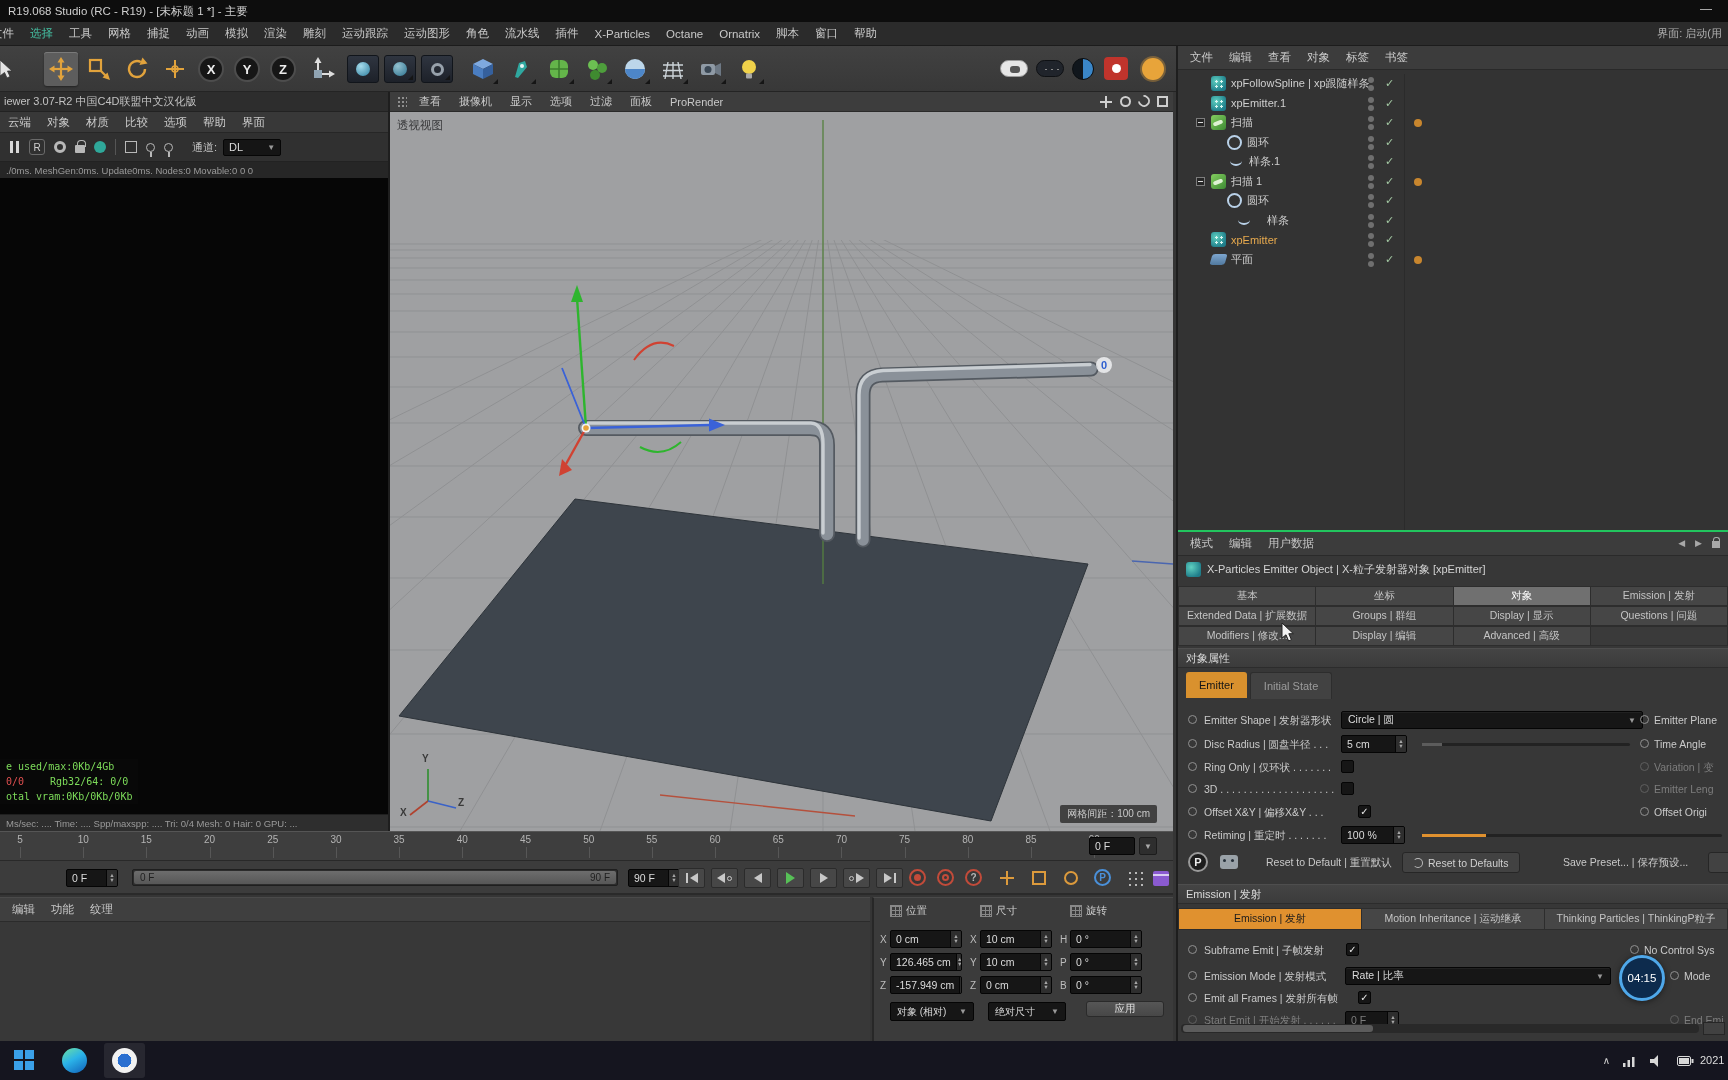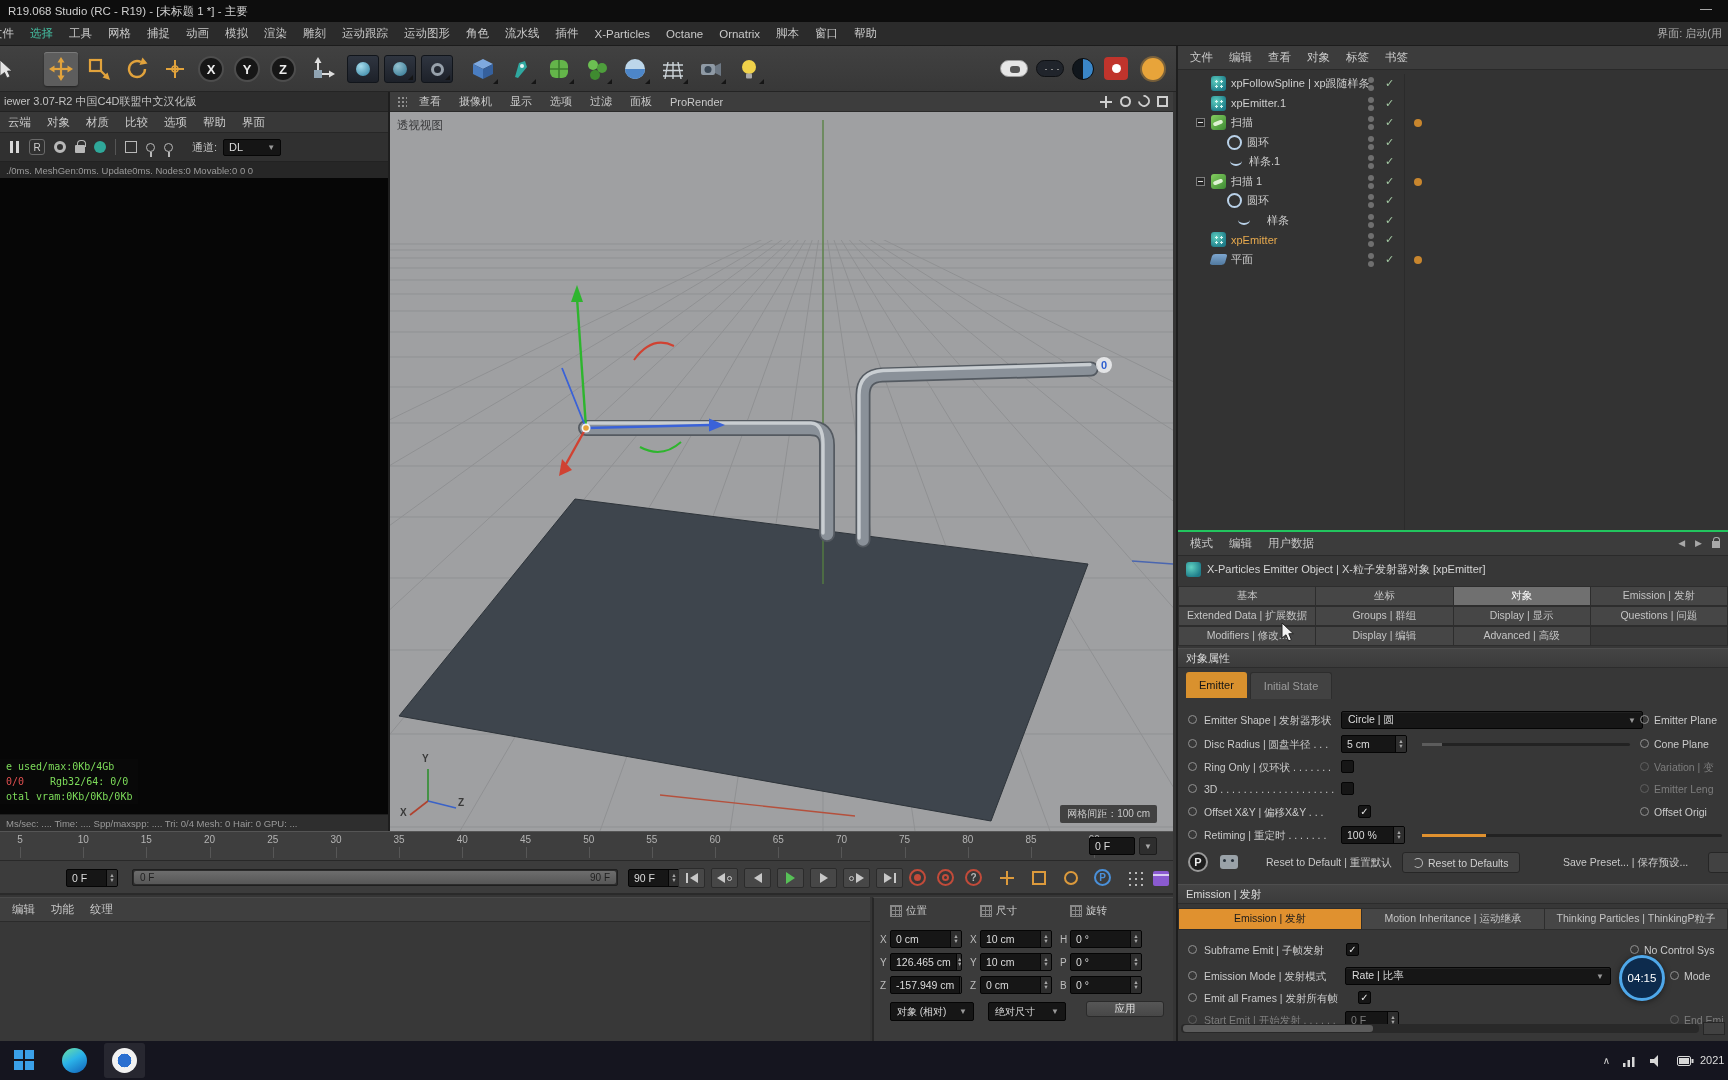--- a/index.html
+++ b/index.html
@@ -715,21 +715,21 @@
         <span class="adot"></span>
         <span class="alabel">Disc Radius | 圆盘半径 . . .</span>
         <div class="nfield" style="left:163px;width:66px">
             <span class="v">5 cm</span>
             <span class="spin"></span>
           </div>
         <div class="slider" style="left:244px;width:208px">
             <span class="fill gray" style="width:20px"></span>
           </div>
         <span class="adot" style="left:462px"></span>
-        <span class="alabel" style="left:476px">Cone Plane</span>
+        <span class="alabel" style="left:476px">Time Angle</span>
       </div>
       <div class="ar" style="top:225px">
         <span class="adot"></span>
         <span class="alabel">Ring Only | 仅环状 . . . . . . .</span>
         <span class="cb" style="left:163px"></span>
         <span class="adot dim" style="left:462px"></span>
         <span class="alabel dim" style="left:476px">Variation | 变</span>
       </div>
       <div class="ar" style="top:247px">
         <span class="adot"></span>

